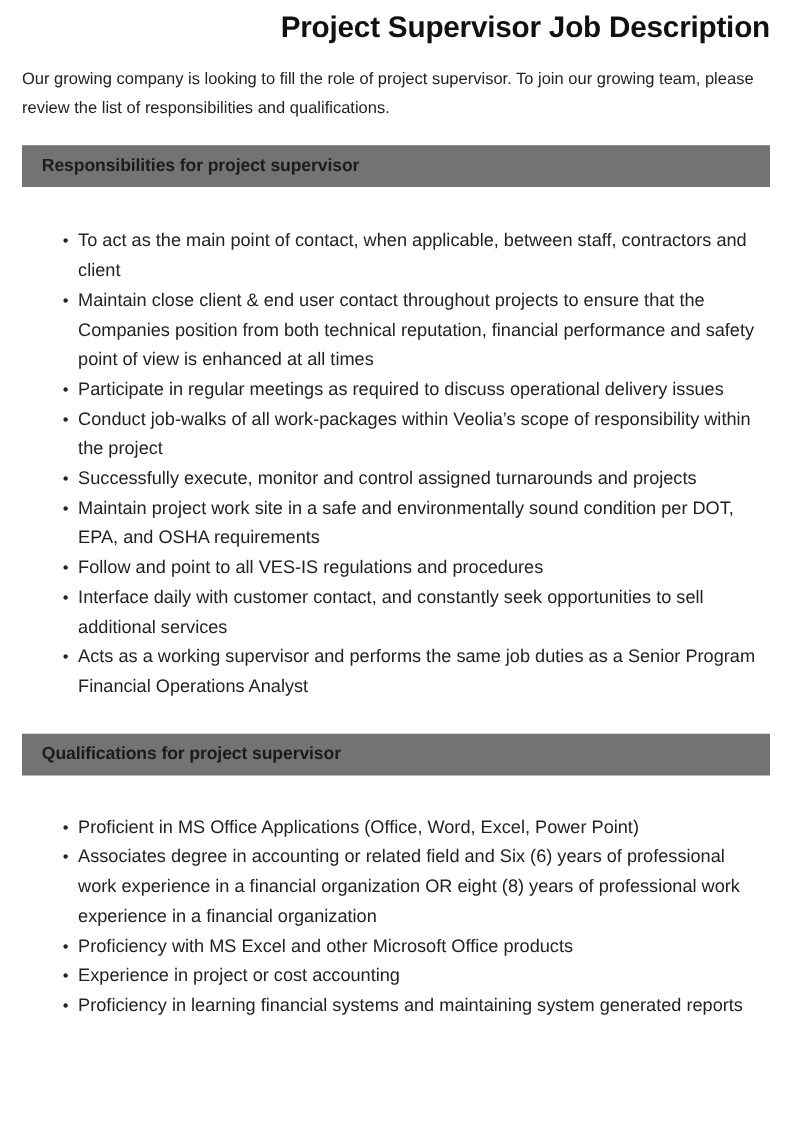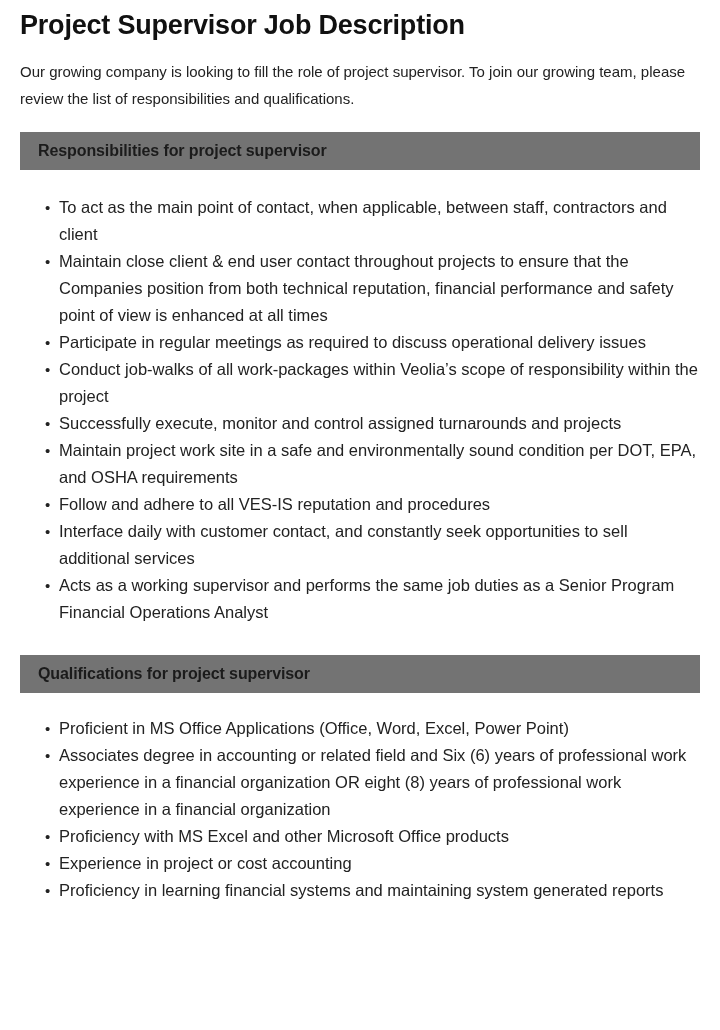--- a/index.html
+++ b/index.html
@@ -19,21 +19,21 @@
     width: 720px;
     box-sizing: border-box;
     padding: 0;
     position: relative;
   }
 
   
   .page-title {
     font-size: 27px;
     font-weight: bold;
-    text-align: left;
+    text-align: right;
     letter-spacing: -0.2px;
     color: #111111;
     margin: 0;
     padding: 6px 20px 0 20px;
     line-height: 38px;
   }
 
   
   .intro {
     margin: 0;
@@ -54,21 +54,21 @@
     font-size: 16px;
     font-weight: bold;
     color: #1b1b1b;
     line-height: 20px;
     letter-spacing: -0.1px;
   }
 
   
   ul.bullet-list {
     list-style: none;
-    margin: 0;
+    margin: 12px;
     padding: 24px 20px 0 45px;
   }
   ul.bullet-list.qual {
     padding-top: 22px;
   }
   ul.bullet-list li {
     position: relative;
     padding-left: 14px;
     margin: 0 0 0 0;
     font-size: 16.5px;
@@ -98,21 +98,21 @@
     <span class="section-bar-label">Responsibilities for project supervisor</span>
   </div>
 
   <ul class="bullet-list">
     <li><span>To act as the main point of contact, when applicable, between staff, contractors and client</span></li>
     <li><span>Maintain close client &amp; end user contact throughout projects to ensure that the Companies position from both technical reputation, financial performance and safety point of view is enhanced at all times</span></li>
     <li><span>Participate in regular meetings as required to discuss operational delivery issues</span></li>
     <li><span>Conduct job-walks of all work-packages within Veolia’s scope of responsibility within the project</span></li>
     <li><span>Successfully execute, monitor and control assigned turnarounds and projects</span></li>
     <li><span>Maintain project work site in a safe and environmentally sound condition per DOT, EPA, and OSHA requirements</span></li>
-    <li><span>Follow and adhere to all VES-IS reputation and procedures</span></li>
+    <li><span>Follow and point to all VES-IS regulations and procedures</span></li>
     <li><span>Interface daily with customer contact, and constantly seek opportunities to sell additional services</span></li>
     <li><span>Acts as a working supervisor and performs the same job duties as a Senior Program Financial Operations Analyst</span></li>
   </ul>
 
   <div class="section-bar" style="margin-top:29px;">
     <span class="section-bar-label">Qualifications for project supervisor</span>
   </div>
 
   <ul class="bullet-list qual">
     <li><span>Proficient in MS Office Applications (Office, Word, Excel, Power Point)</span></li>

